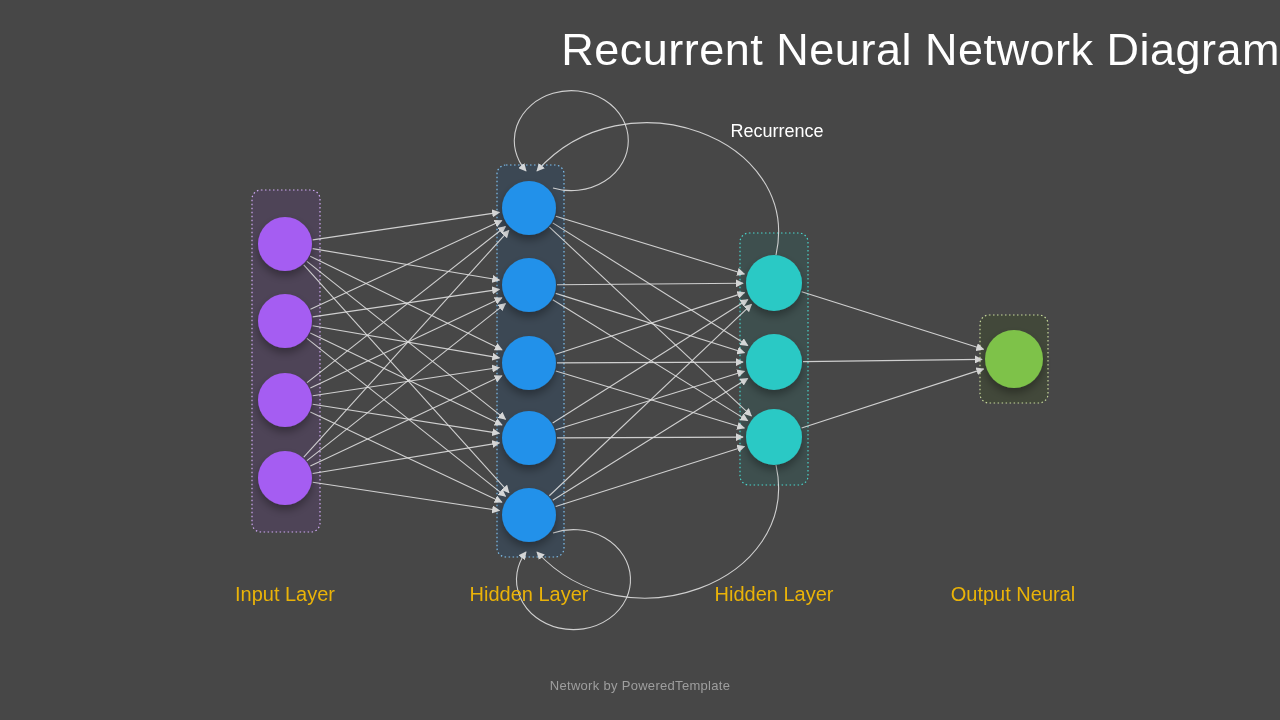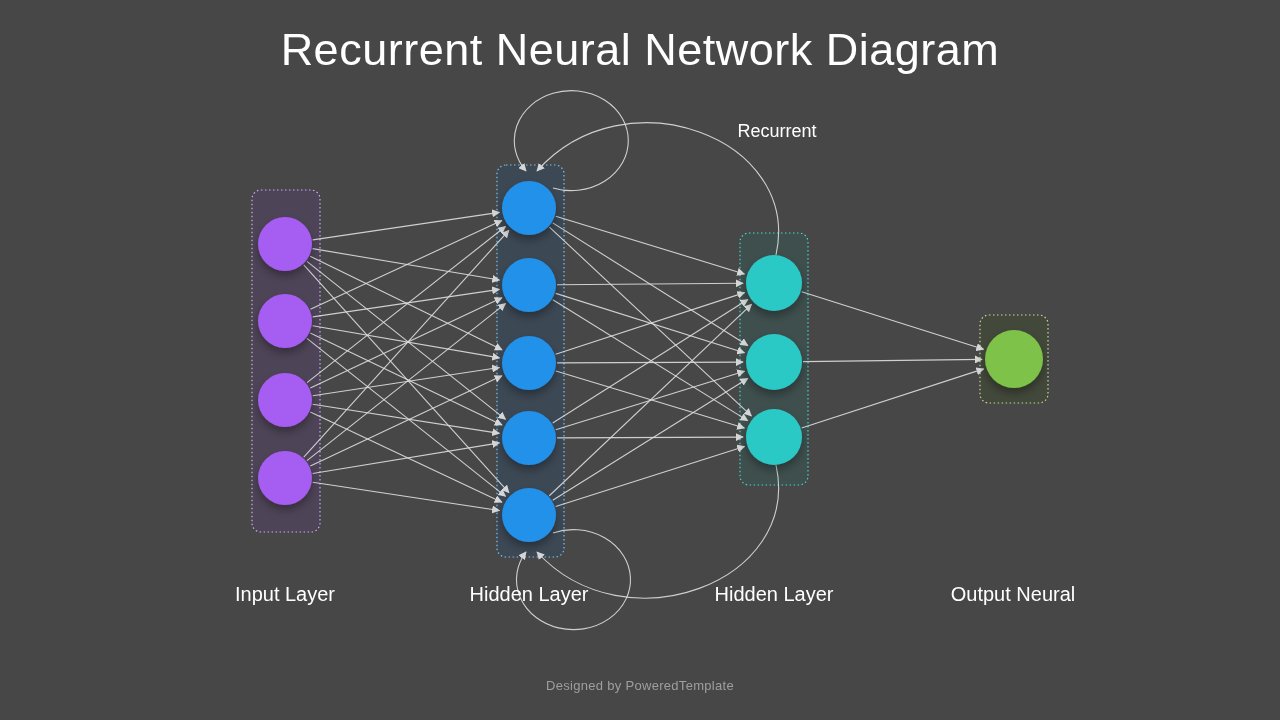--- a/index.html
+++ b/index.html
@@ -3,32 +3,32 @@
 <meta charset="utf-8">
 <style>
   html,body{margin:0;padding:0;}
   body{
     width:1280px;height:720px;overflow:hidden;position:relative;
     background:#474747;
     font-family:"Liberation Sans", sans-serif;
   }
   .title{
     position:absolute;left:0;top:24px;width:1280px;
-    text-align:center;
+    text-align:right;
     font-size:45px;font-weight:300;letter-spacing:.5px;
     color:#ffffff;
   }
   #diagram-svg{position:absolute;left:0;top:0;}
   .recurrence-label{
     position:absolute;left:777px;top:121px;transform:translateX(-50%);
     font-size:18px;color:#ffffff;white-space:nowrap;
   }
   .layer-label{
     position:absolute;top:583px;transform:translateX(-50%);
-    font-size:20px;color:#ffffff;white-space:nowrap;
+    font-size:20px;color:#eab308;white-space:nowrap;
   }
   .lbl-0{left:285px}.lbl-1{left:529px}.lbl-2{left:774px}.lbl-3{left:1013px}
   .footer{
     position:absolute;left:0;top:678px;width:1280px;text-align:center;
     font-size:13px;color:#9e9e9e;letter-spacing:.3px;
   }
 </style>
 </head>
 <body>
 
@@ -105,20 +105,20 @@
       <circle cx="529" cy="363" r="27" fill="#2291ea" filter="url(#nodeShadow)"></circle>
       <circle cx="529" cy="438" r="27" fill="#2291ea" filter="url(#nodeShadow)"></circle>
       <circle cx="529" cy="515" r="27" fill="#2291ea" filter="url(#nodeShadow)"></circle>
       <circle cx="774" cy="283" r="28" fill="#2cc9c5" filter="url(#nodeShadow)"></circle>
       <circle cx="774" cy="362" r="28" fill="#2cc9c5" filter="url(#nodeShadow)"></circle>
       <circle cx="774" cy="437" r="28" fill="#2cc9c5" filter="url(#nodeShadow)"></circle>
       <circle cx="1014" cy="359" r="29" fill="#7ec24a" filter="url(#nodeShadow)"></circle>
     </g>
 </svg>
 
-<div class="recurrence-label">Recurrent</div>
+<div class="recurrence-label">Recurrence</div>
 
 <div class="layer-label lbl-0">Input Layer</div>
 <div class="layer-label lbl-1">Hidden Layer</div>
 <div class="layer-label lbl-2">Hidden Layer</div>
 <div class="layer-label lbl-3">Output Neural</div>
 
-<div class="footer">Designed by PoweredTemplate</div>
+<div class="footer">Network by PoweredTemplate</div>
 
 </body></html>

